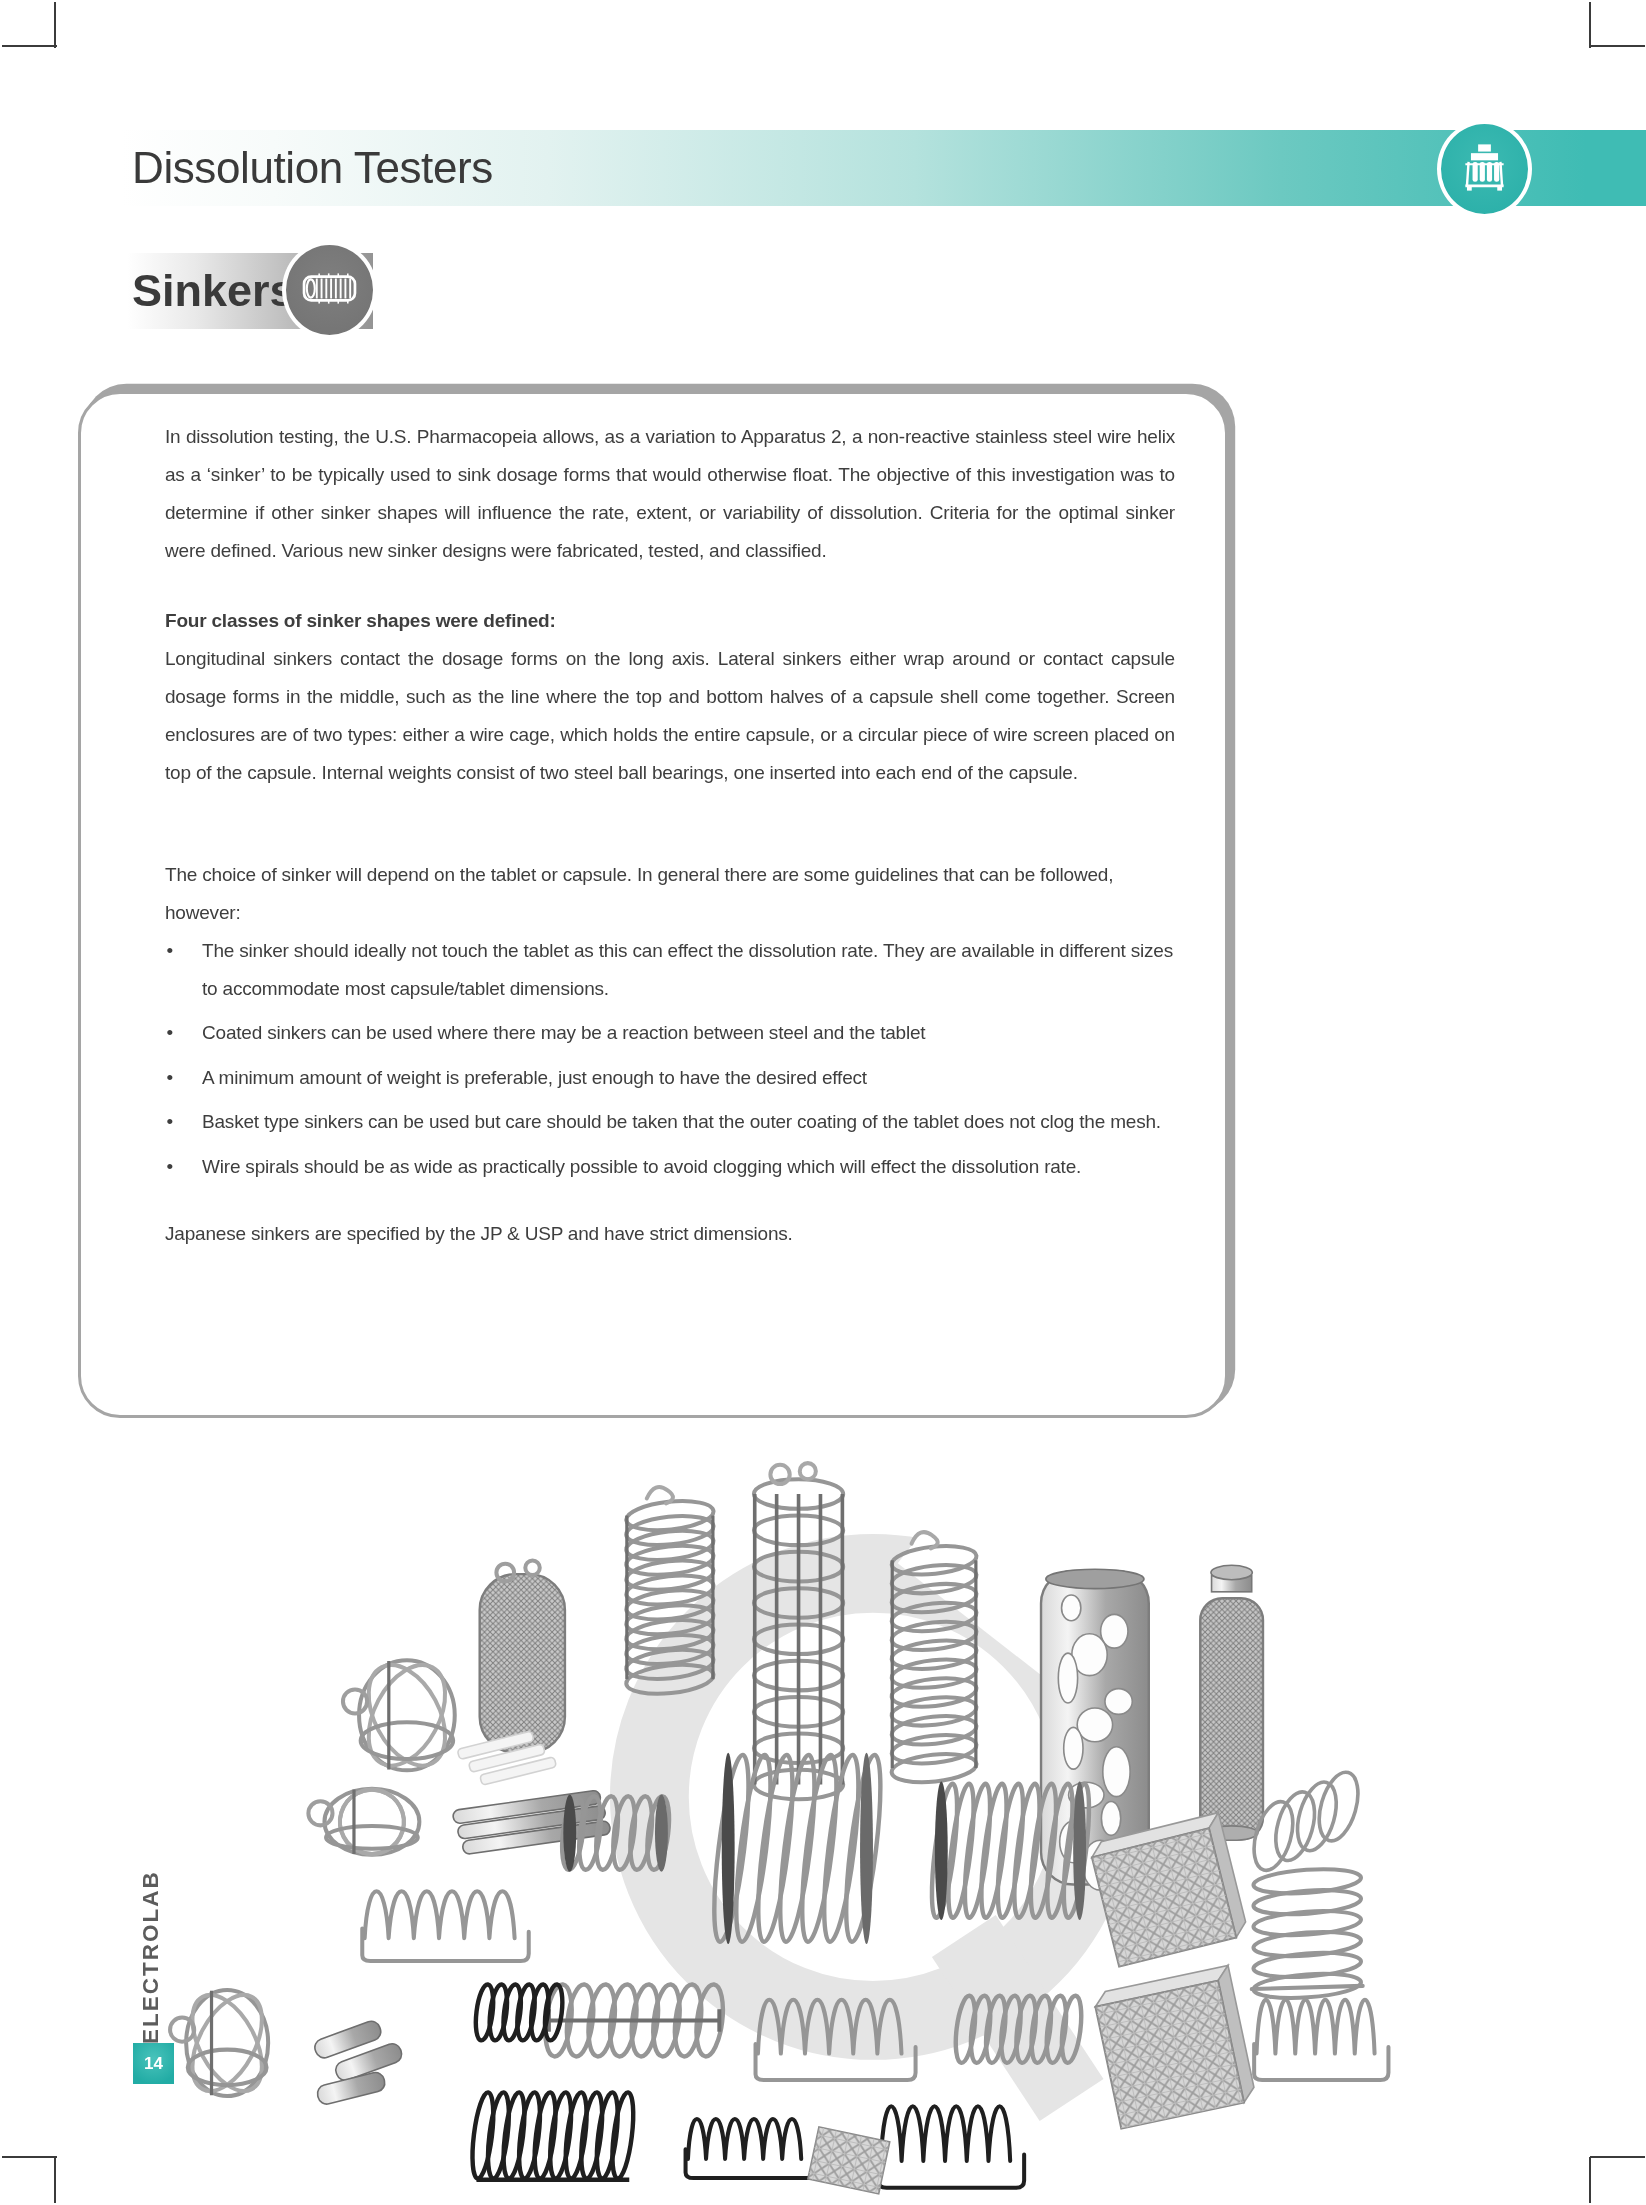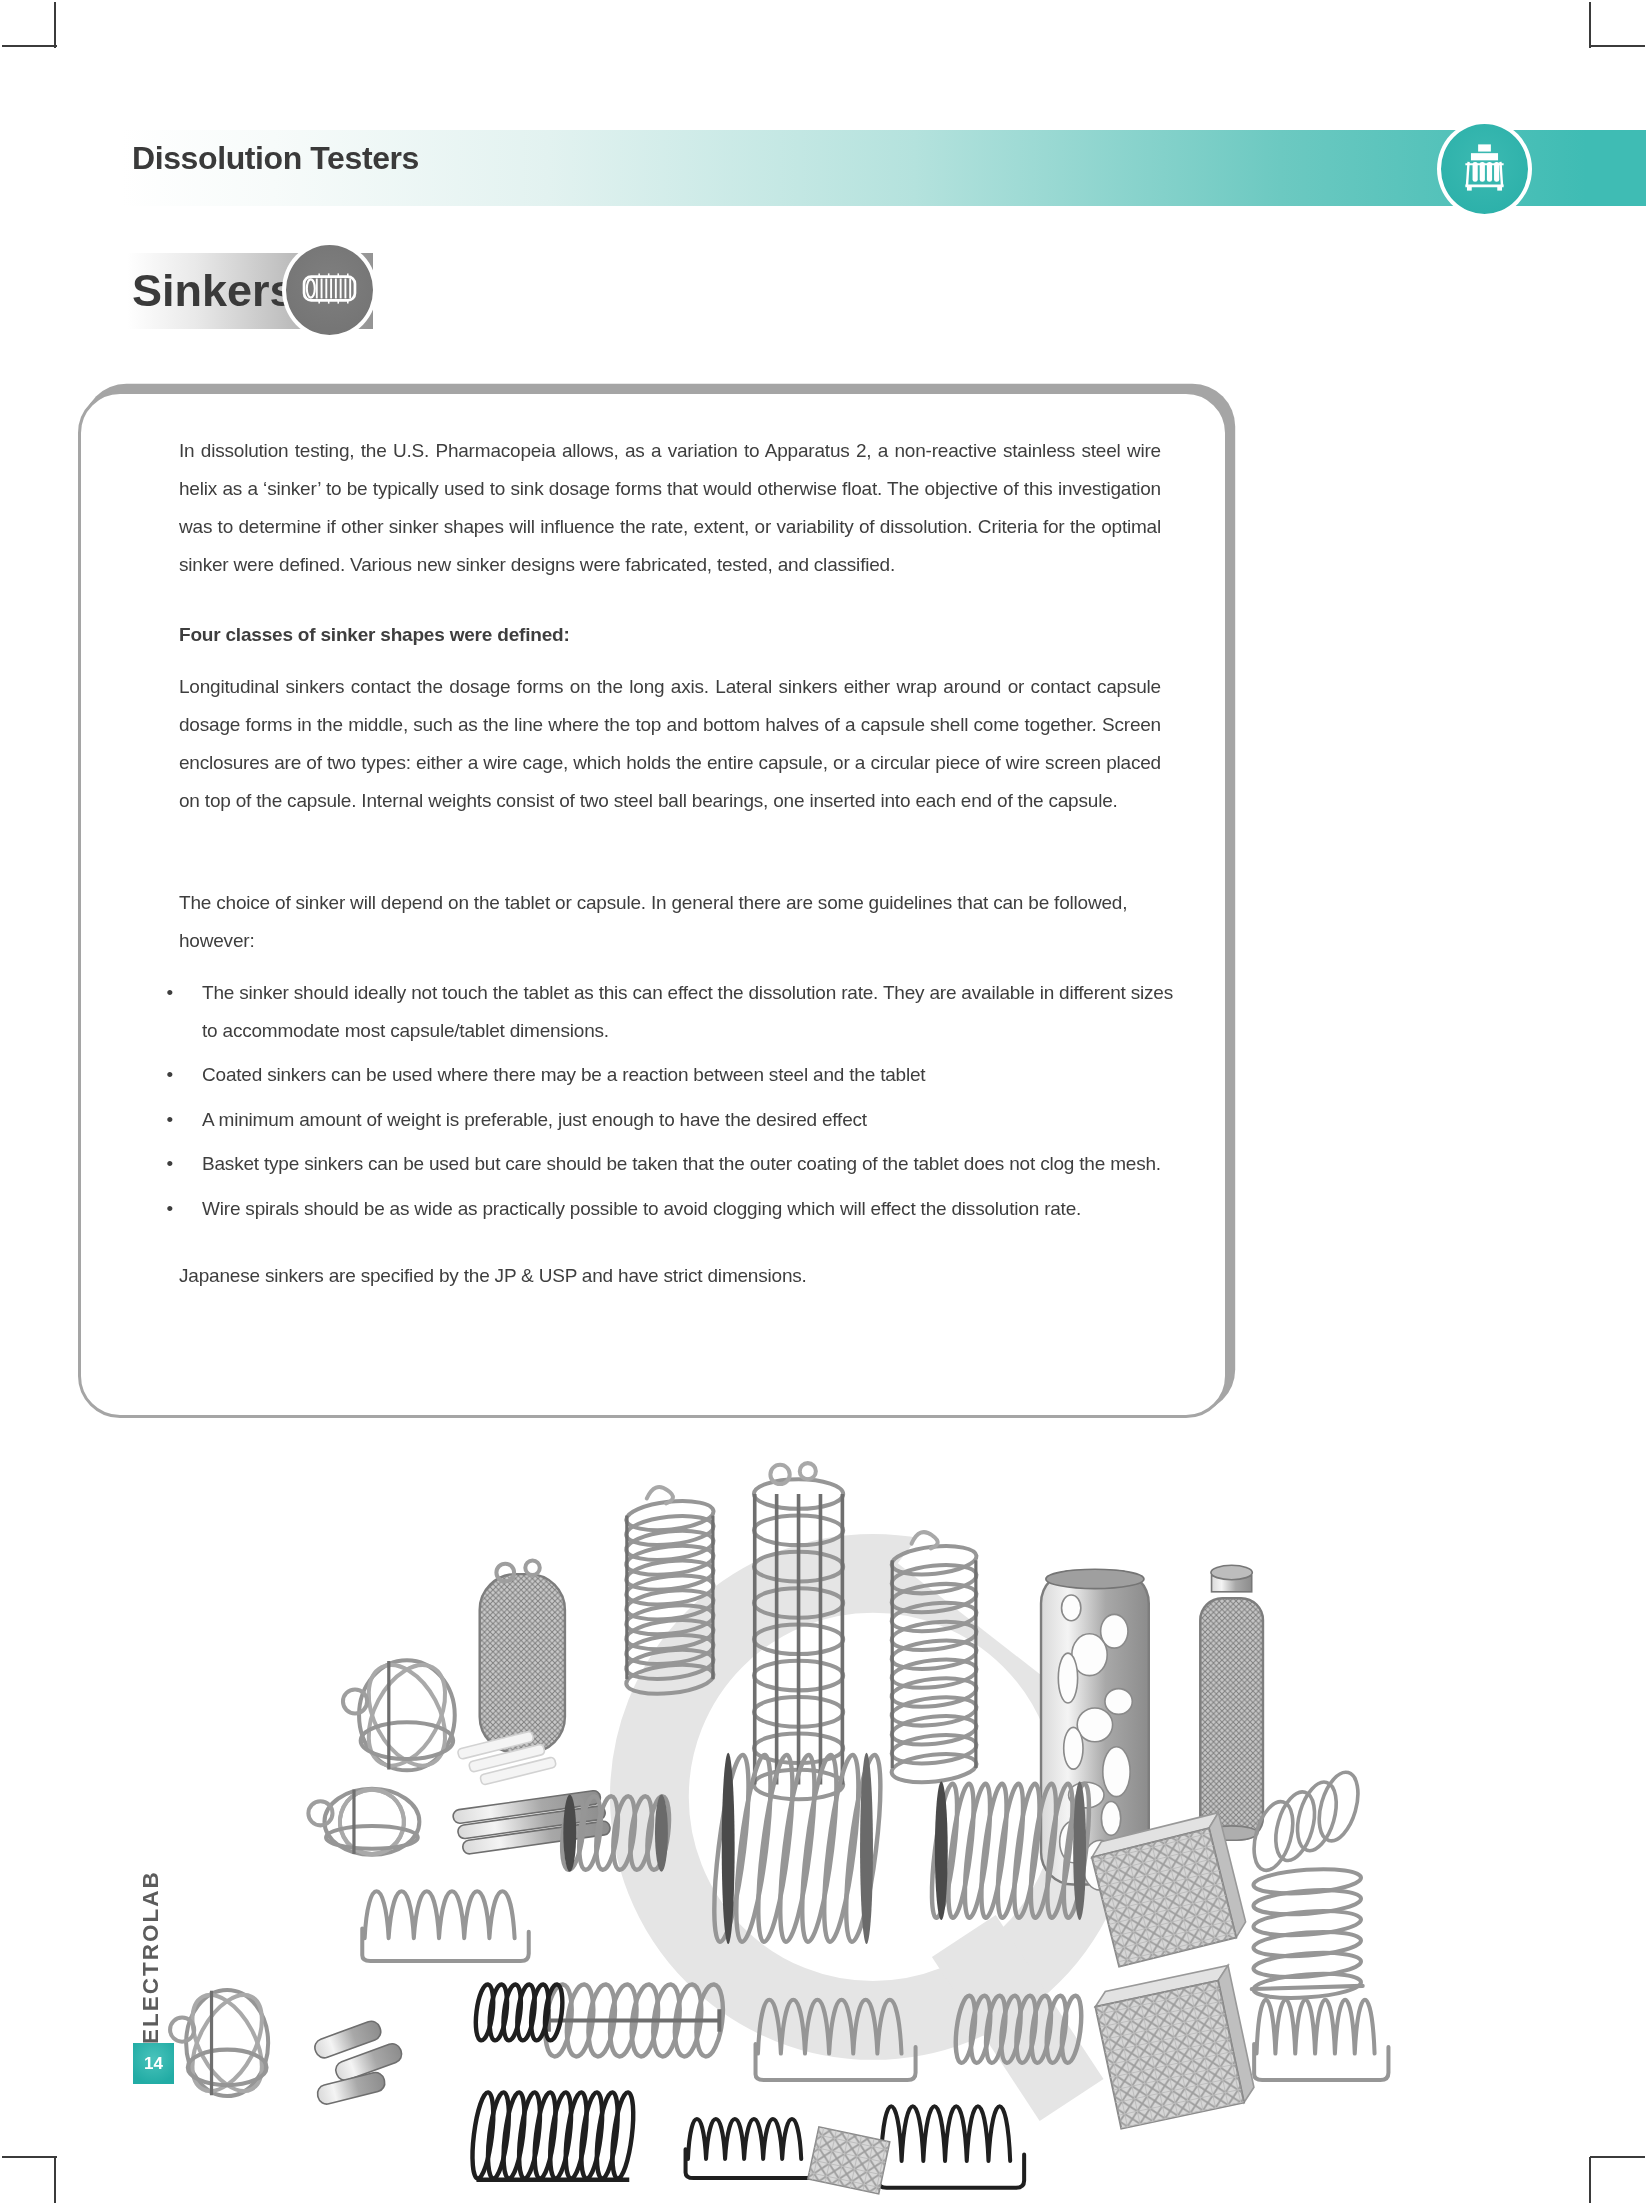--- a/index.html
+++ b/index.html
@@ -3,39 +3,39 @@
 <meta charset="utf-8">
 <style>
   html,body{margin:0;padding:0;background:#ffffff;}
   body{width:1647px;height:2205px;position:relative;overflow:hidden;
        font-family:"Liberation Sans","DejaVu Sans",sans-serif;color:var(--text,#3e3e3e);}
   
   .cm{position:absolute;background:var(--crop_mark,#3b3b3b);}
   
   .topbar{position:absolute;left:121px;top:130px;width:1526px;height:76px;
     background:linear-gradient(90deg,#ffffff 0%,#f7fbfa 10%,#e2f2f0 28%,#b4e2dd 52%,#6cc9c1 76%,var(--teal,#3fbcb4) 96%);}
-  .page-title{position:absolute;left:132px;top:120px;height:76px;line-height:76px;
-    font-size:32px;font-weight:bold;letter-spacing:-0.4px;color:var(--title_text,#3a3a3a);}
+  .page-title{position:absolute;left:132px;top:130px;height:76px;line-height:76px;
+    font-size:44px;font-weight:normal;letter-spacing:-0.4px;color:var(--title_text,#3a3a3a);}
   .badge{position:absolute;border-radius:50%;border:4px solid #ffffff;box-sizing:border-box;
     display:flex;align-items:center;justify-content:center;}
   .badge-teal{left:1437px;top:120px;width:95px;height:98px;
     background:radial-gradient(circle at 50% 42%,#3cbab2,var(--teal_badge,#2db1aa) 75%);}
   .badge-gray{left:282px;top:241px;width:95px;height:98px;
     background:radial-gradient(circle at 50% 42%,#7f7f7f,var(--gray_badge,#757575) 75%);}
   
   .secbar{position:absolute;left:127px;top:253px;width:246px;height:76px;
     background:linear-gradient(90deg,#ffffff 0%,#e9e9e9 28%,#c2c2c2 62%,var(--bar_gray_end,#949494) 100%);}
   .sec-title{position:absolute;left:132px;top:253px;height:76px;line-height:76px;
     font-size:45px;font-weight:bold;color:var(--title_text,#3a3a3a);}
   
   .textbox{position:absolute;left:78px;top:391px;width:1150px;height:1027px;box-sizing:border-box;
     background:#ffffff;border:3.2px solid var(--box_border,#a5a5a5);border-radius:42px;
     box-shadow:6.4px -6.4px 0 0.8px var(--box_border,#a5a5a5);
     padding:24px 50px 0 84px;font-size:19px;line-height:38px;letter-spacing:-0.2px;}
-  .textbox p{margin:14px;}
+  .textbox p{margin:0;}
   .just{text-align:justify;}
   .p-intro{margin-bottom:32px !important;}
   .p-head{font-weight:bold;}
   ul.classes{list-style:none;margin:0 0 19.3px 0;padding:0;}
   ul.classes li{position:relative;padding-left:37px;}
   ul.classes li::before{content:"\2022";position:absolute;left:1.6px;}
   .p-desc{margin-bottom:64px !important;}
   ul.guides{list-style:none;margin:0 0 29px 0;padding:0;}
   ul.guides li{position:relative;padding-left:37px;margin-bottom:6.4px;}
   ul.guides li::before{content:"\2022";position:absolute;left:1.6px;}

